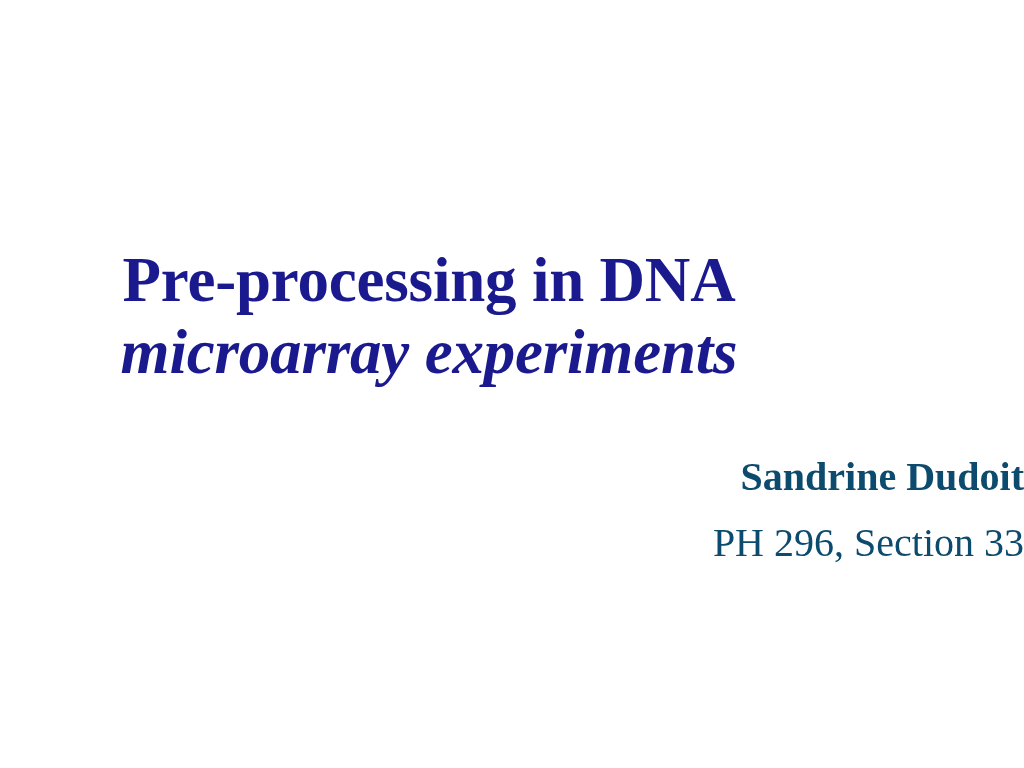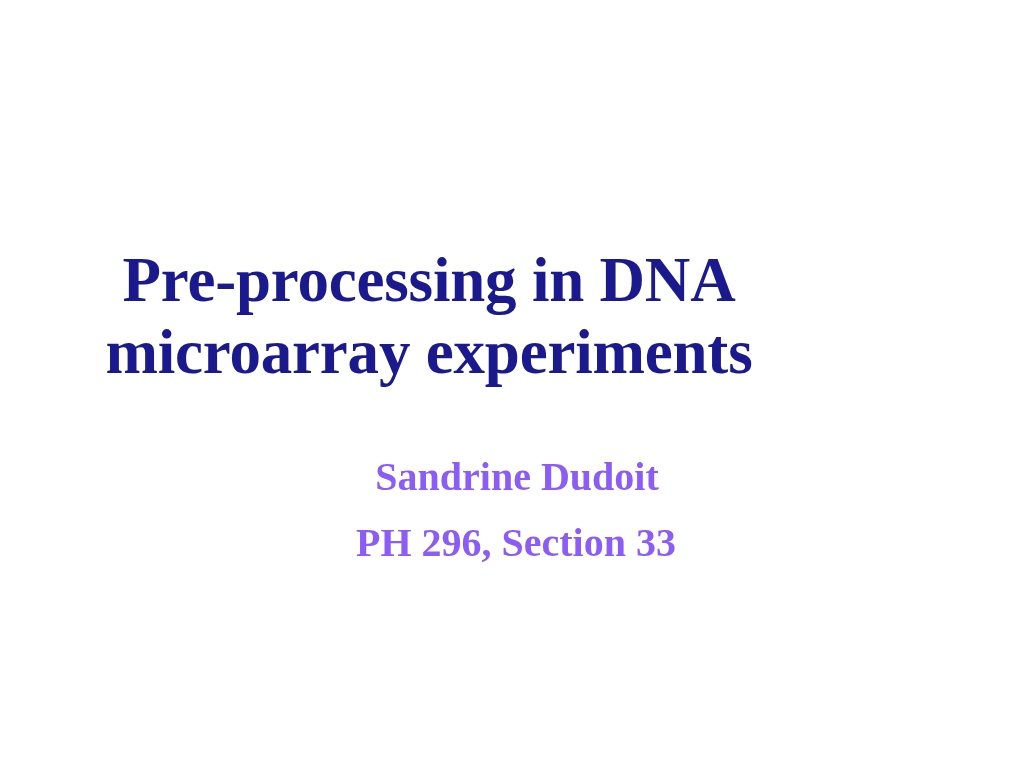--- a/index.html
+++ b/index.html
@@ -38,47 +38,48 @@
     font-family: "Liberation Serif", "DejaVu Serif", serif;
     font-weight: bold;
     font-size: 63px;
     line-height: 72px;
     letter-spacing: -0.2px;
     white-space: nowrap;
   }
 
   
   .title-line-1 { margin-left: 6px; }
-  .title-line-2 { margin-left: 6px; }
+  .title-line-2 { margin-left: 6px; font-style: italic; }
 
   
   .subtitle-block {
     position: absolute;
     left: 0;
     top: 444px;
     width: 1024px;
     text-align: center;
   }
 
   .subtitle-line {
     display: block;
-    color: #8b5cf6;
+    color: #0c4a6e;
     font-family: "Liberation Serif", "DejaVu Serif", serif;
     font-size: 40px;
     line-height: 66px;
     white-space: nowrap;
+    text-align: right;
   }
 
   .subtitle-line.presenter {
     font-weight: bold;
     margin-left: 10px;
   }
 
   .subtitle-line.course {
-    font-weight: bold;
+    font-weight: normal;
     margin-left: 8px;
   }
 
   .subtitle-line.date {
     font-weight: normal;
     margin-left: 8px;
   }
 </style>
 </head>
 <body>

